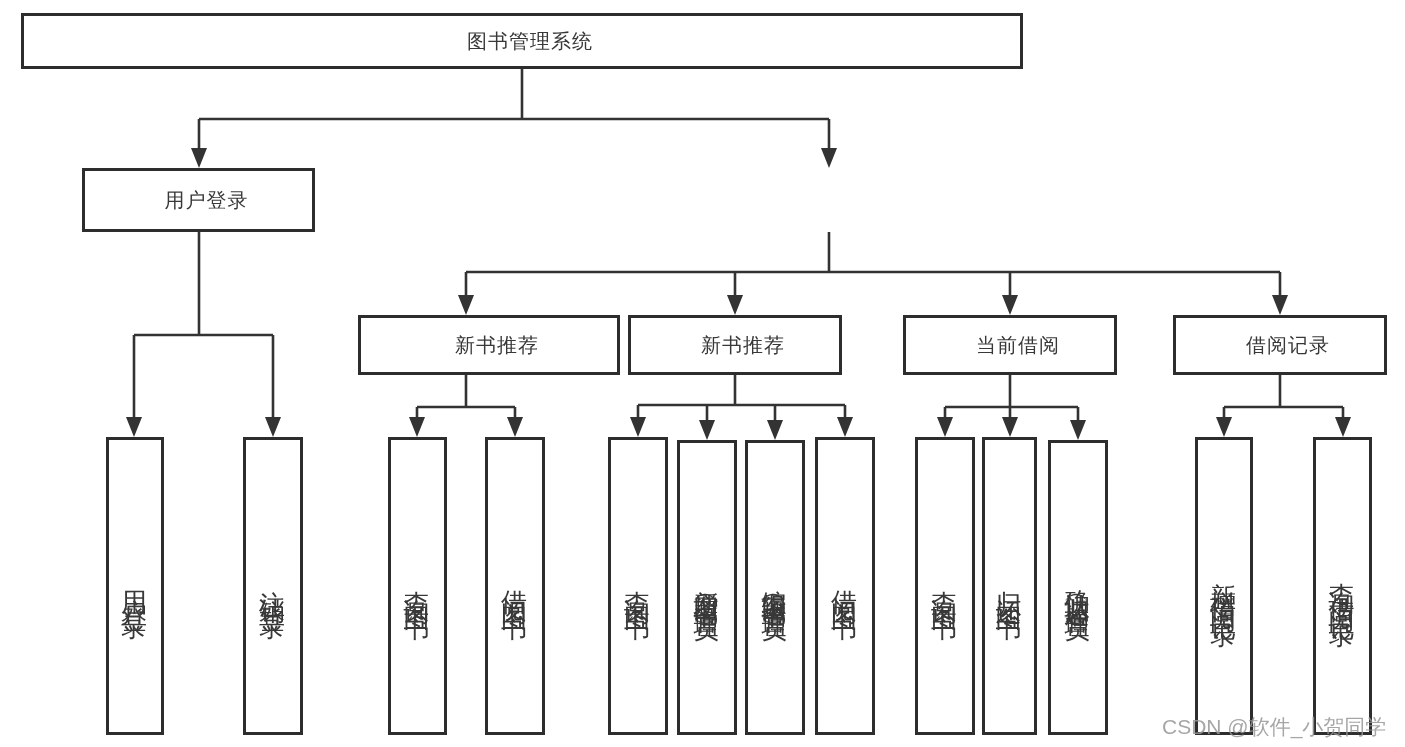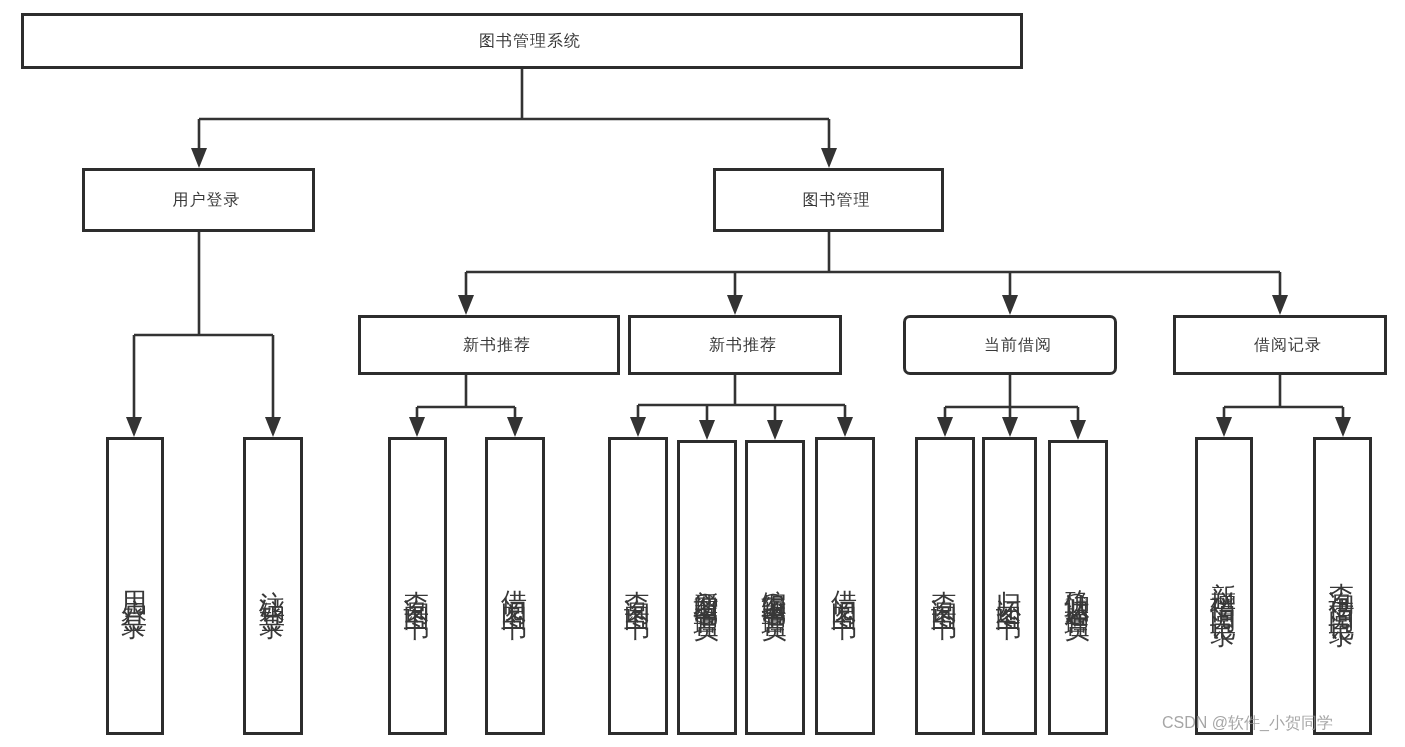--- a/index.html
+++ b/index.html
@@ -20,37 +20,37 @@
     position: absolute;
     box-sizing: border-box;
     border: 3px solid #2d2d2d;
     background: #ffffff;
     color: #383838;
     display: flex;
     align-items: center;
     justify-content: center;
     z-index: 2;
   }
-  .h-node { font-size: 16px; letter-spacing: 1px; padding-left: 16px; }
+  .h-node { font-size: 20px; letter-spacing: 1px; padding-left: 16px; }
   .v-node span {
     writing-mode: vertical-rl;
     text-orientation: mixed;
     font-size: 26px;
     letter-spacing: 8px;
     white-space: nowrap;
   }
   .v-node.tight span {
     font-size: 25px;
     letter-spacing: 4px;
   }
   #watermark {
     position: absolute;
     left: 1162px;
     top: 713px;
-    font-size: 16px;
+    font-size: 21px;
     color: #979797;
     opacity: 0.85;
     z-index: 5;
     white-space: nowrap;
   }
 </style>
 </head>
 <body>
 
 <div id="canvas">
@@ -109,25 +109,24 @@
       <polygon points="1002,417 1018,417 1010,437"></polygon>
       <polygon points="1070,420 1086,420 1078,440"></polygon>
       <polygon points="1216,417 1232,417 1224,437"></polygon>
       <polygon points="1335,417 1351,417 1343,437"></polygon>
     </g>
   </svg>
 
   <div class="node h-node" style="left:21px; top:13px; width:1002px; height:56px;">图书管理系统</div>
 
   <div class="node h-node" style="left:82px; top:168px; width:233px; height:64px;">用户登录</div>
-  <div class="node h-node" style="left:713px; top:168px; width:231px; height:64px;">图书管理</div>
 
   <div class="node h-node" style="left:358px; top:315px; width:262px; height:60px;">新书推荐</div>
   <div class="node h-node" style="left:628px; top:315px; width:214px; height:60px;">新书推荐</div>
-  <div class="node h-node" style="left:903px; top:315px; width:214px; height:60px;border-radius:7px;">当前借阅</div>
+  <div class="node h-node" style="left:903px; top:315px; width:214px; height:60px;">当前借阅</div>
   <div class="node h-node" style="left:1173px; top:315px; width:214px; height:60px;">借阅记录</div>
 
   <div class="node v-node" style="left:106px; top:437px; width:58px; height:298px;">
     <span>用户登录</span>
   </div>
   <div class="node v-node" style="left:243px; top:437px; width:60px; height:298px;">
     <span>注销登录</span>
   </div>
 
   <div class="node v-node" style="left:388px; top:437px; width:59px; height:298px;">

